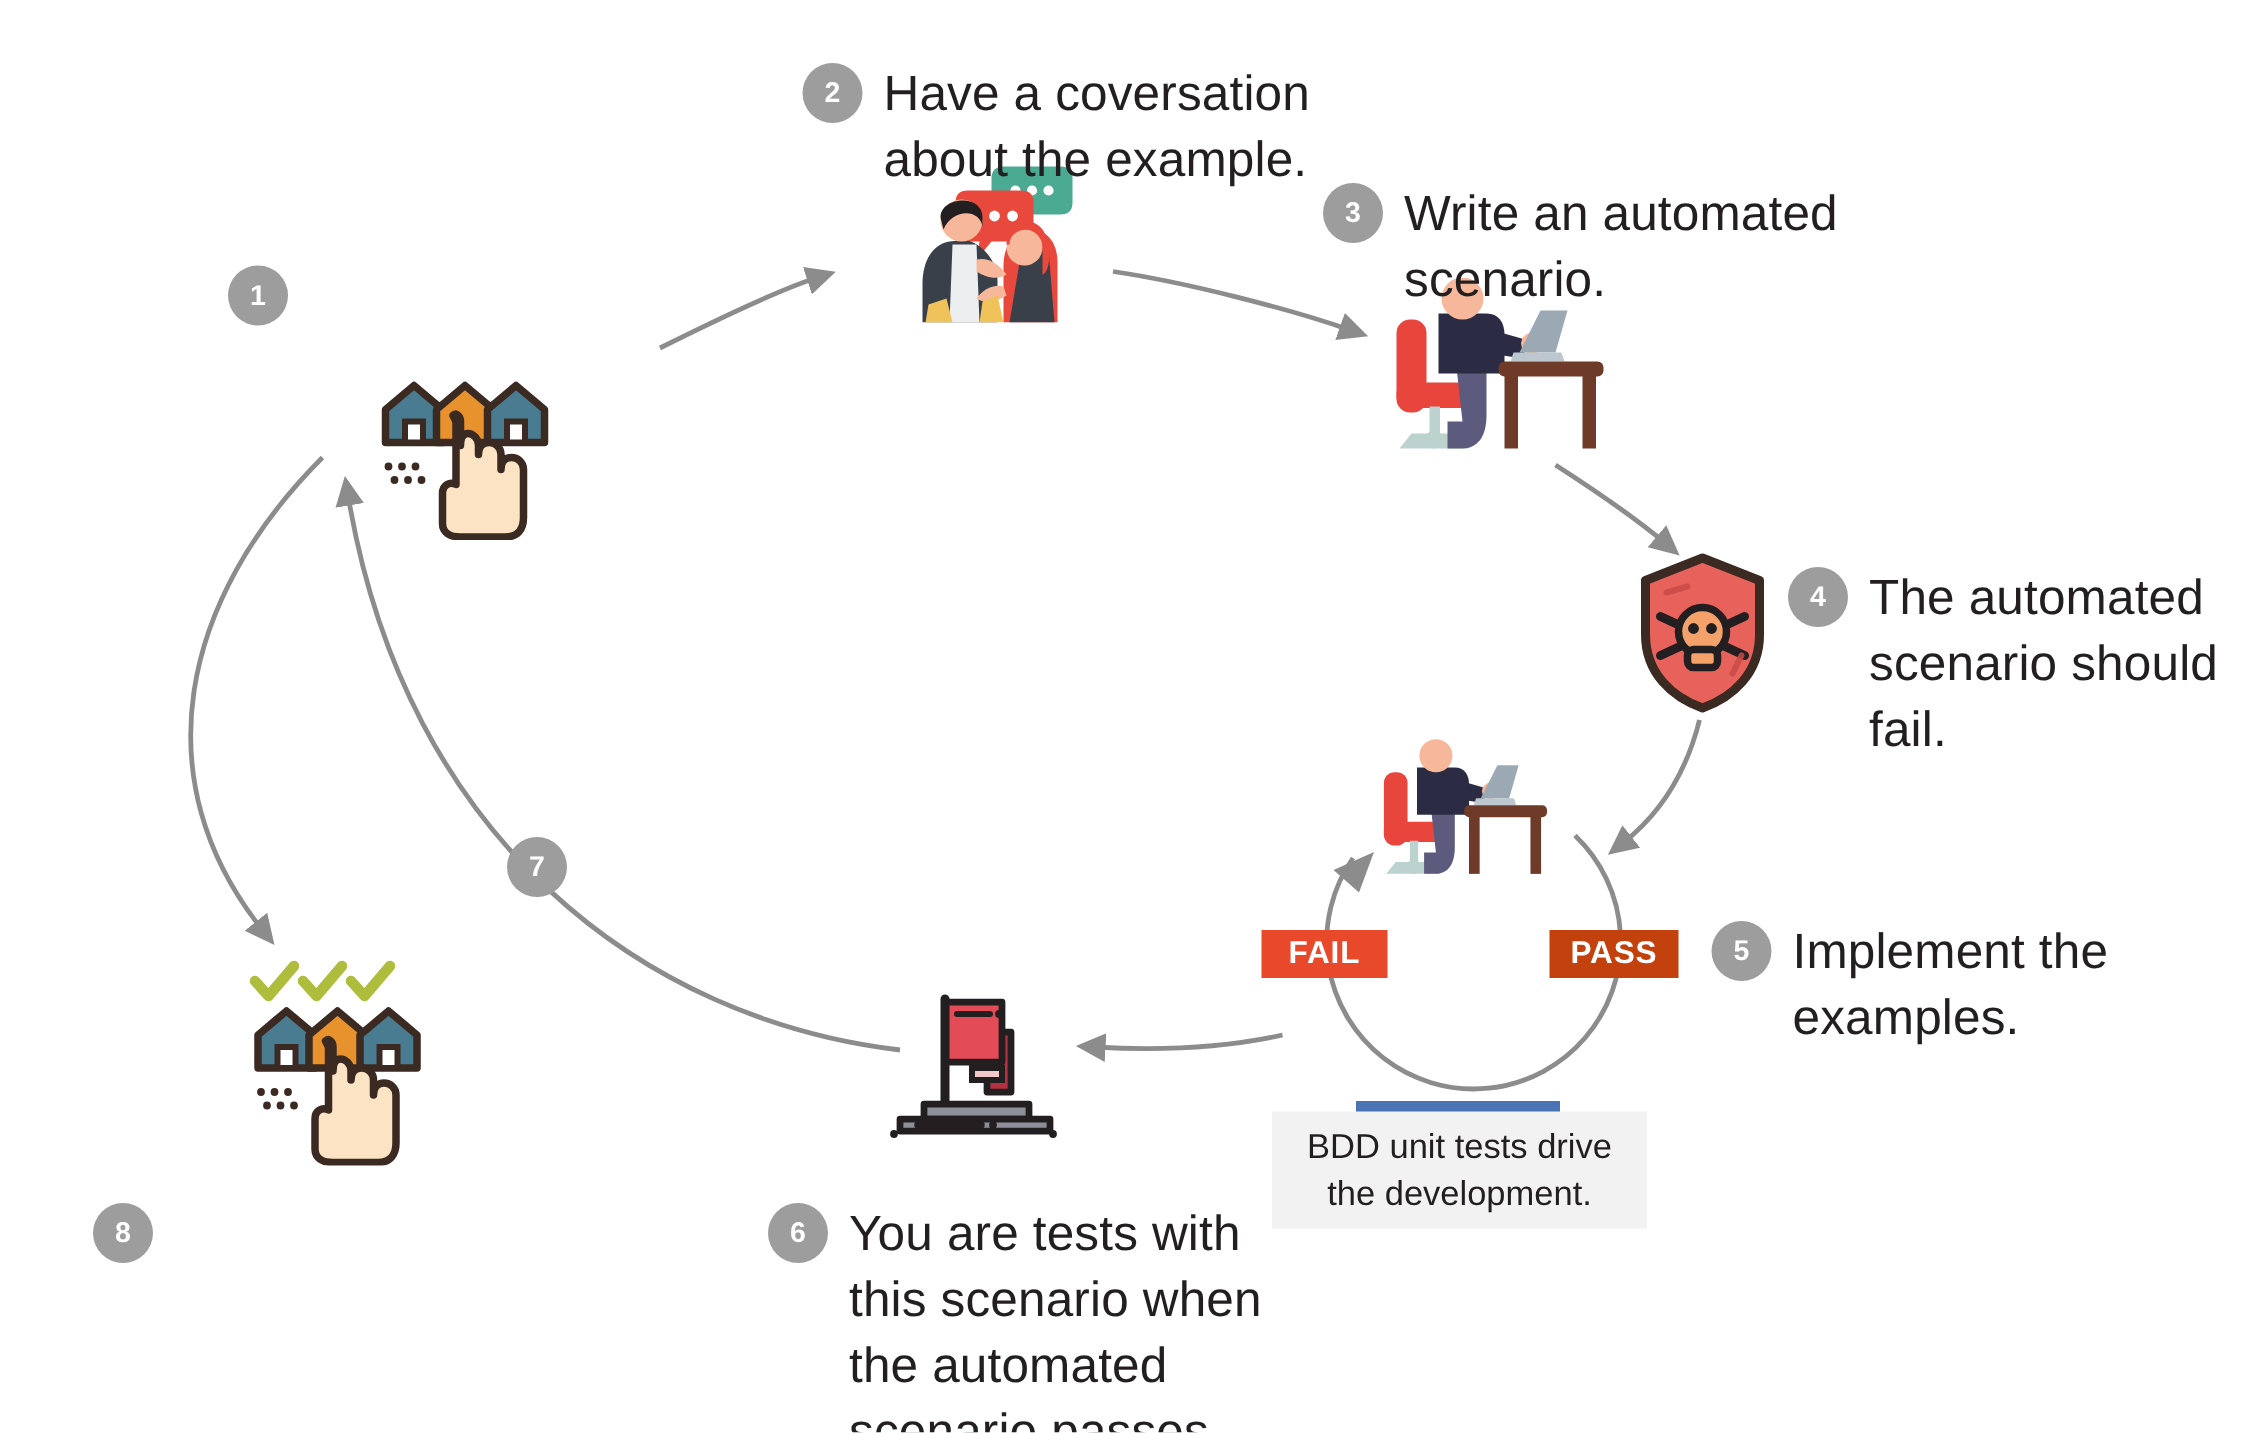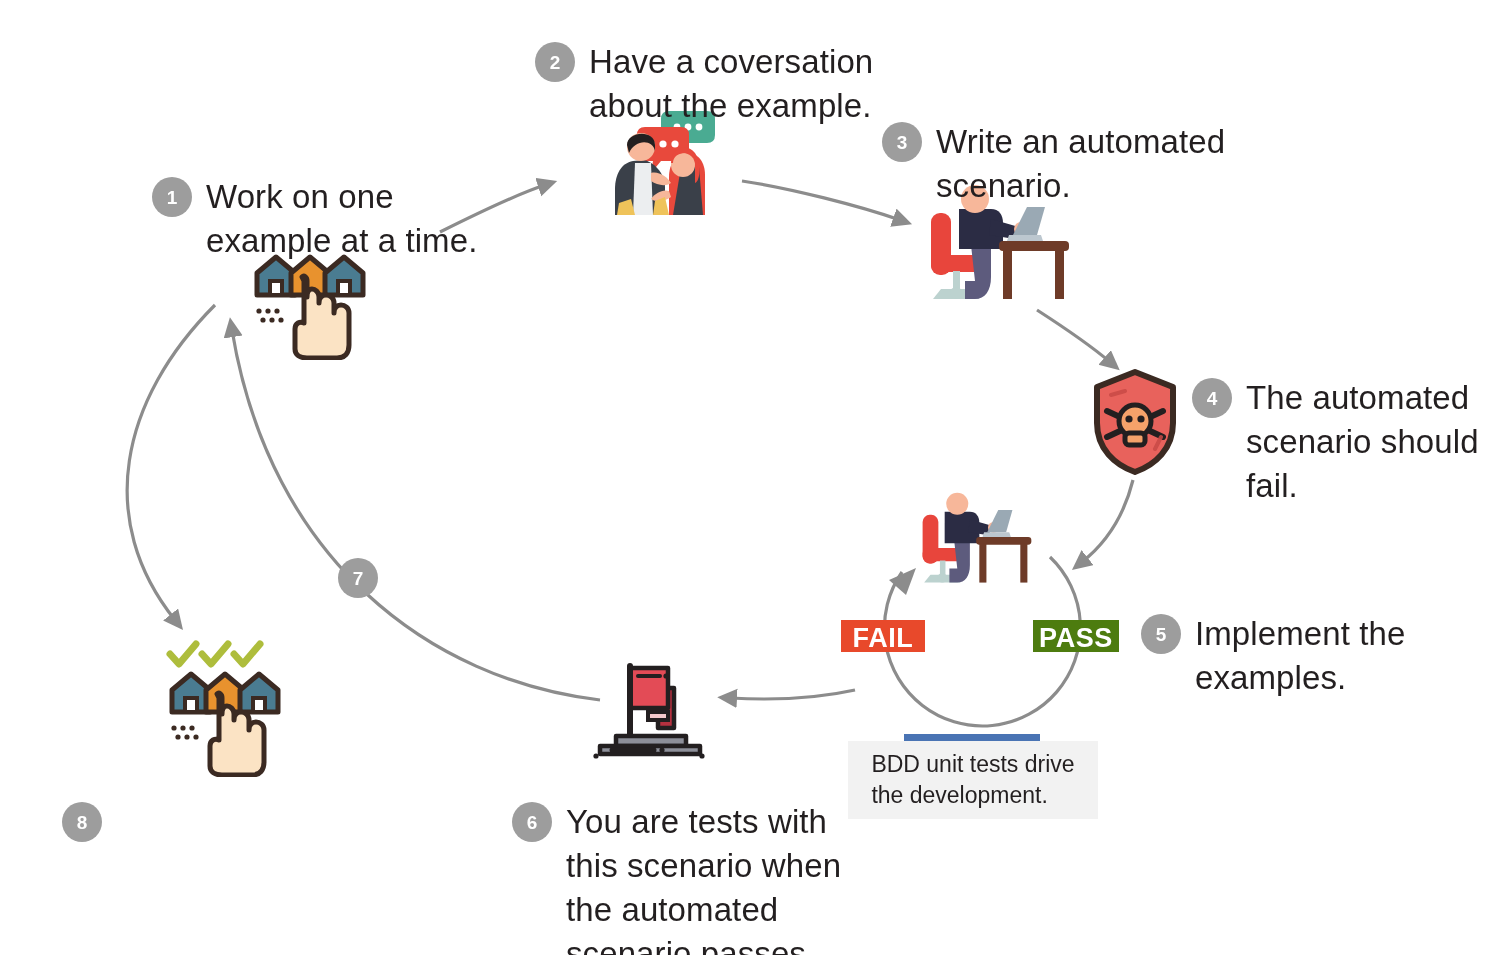--- a/index.html
+++ b/index.html
@@ -50,38 +50,38 @@
     font-size: 33px;
     line-height: 1.33;
     color: #231f20;
     white-space: pre-line;
     letter-spacing: 0.1px;
   }
   
   .badge {
     position: absolute;
     color: #ffffff;
-    font-size: 27px;
+    font-size: 21px;
     font-weight: 700;
     letter-spacing: 0.6px;
     padding: 5px 12px 6px 12px;
     display: flex;
     align-items: flex-start;
     justify-content: center;
     line-height: 1;
     box-sizing: border-box;
   }
   
   #bdd-caption {
     position: absolute;
     background: #f2f2f2;
     font-size: 23px;
     line-height: 1.35;
     color: #231f20;
-    text-align: left;
+    text-align: center;
     white-space: pre-line;
     display: flex;
     align-items: center;
     justify-content: center;
     box-sizing: border-box;
     padding: 18px 14px;
   }
   
   .icon-wrap { position: absolute; }
   .icon-wrap svg { display: block; }
@@ -299,37 +299,35 @@
                  L74,82 C74,77 70,74 67,74 C64,74 62,77 62,82 L62,66
                  C62,62 59,60 57,62 z" fill="#fbe3c4"></path>
       </g>
     </svg>
   </div>
 
   <div class="badge" style="left:841px; top:620px; width:84px; height:32px; background:#e8492b;">
     <span>FAIL</span>
   </div>
 
-  <div class="badge" style="left:1033px; top:620px; width:86px; height:32px; background:#4d7c0f;">
+  <div class="badge" style="left:1033px; top:620px; width:86px; height:32px; background:#c2410c;">
     <span>PASS</span>
   </div>
 
   <div class="badge" style="left:904px; top:734px; width:136px; height:32px; background:#4a74b4;">
     <span>REFACTOR</span>
   </div>
 
   <div id="bdd-caption" style="left:848px; top:741px; width:250px; height:78px;">
     <span>BDD unit tests drive
 the development.</span>
   </div>
 
   <div class="step" style="left:152px; top:175px;">
     <div class="step-num">1</div>
-    <div class="step-text">Work on one
-example at a time.</div>
   </div>
 
   <div class="step" style="left:535px; top:40px;">
     <div class="step-num">2</div>
     <div class="step-text">Have a coversation
 about the example.</div>
   </div>
 
   <div class="step" style="left:882px; top:120px;">
     <div class="step-num">3</div>

